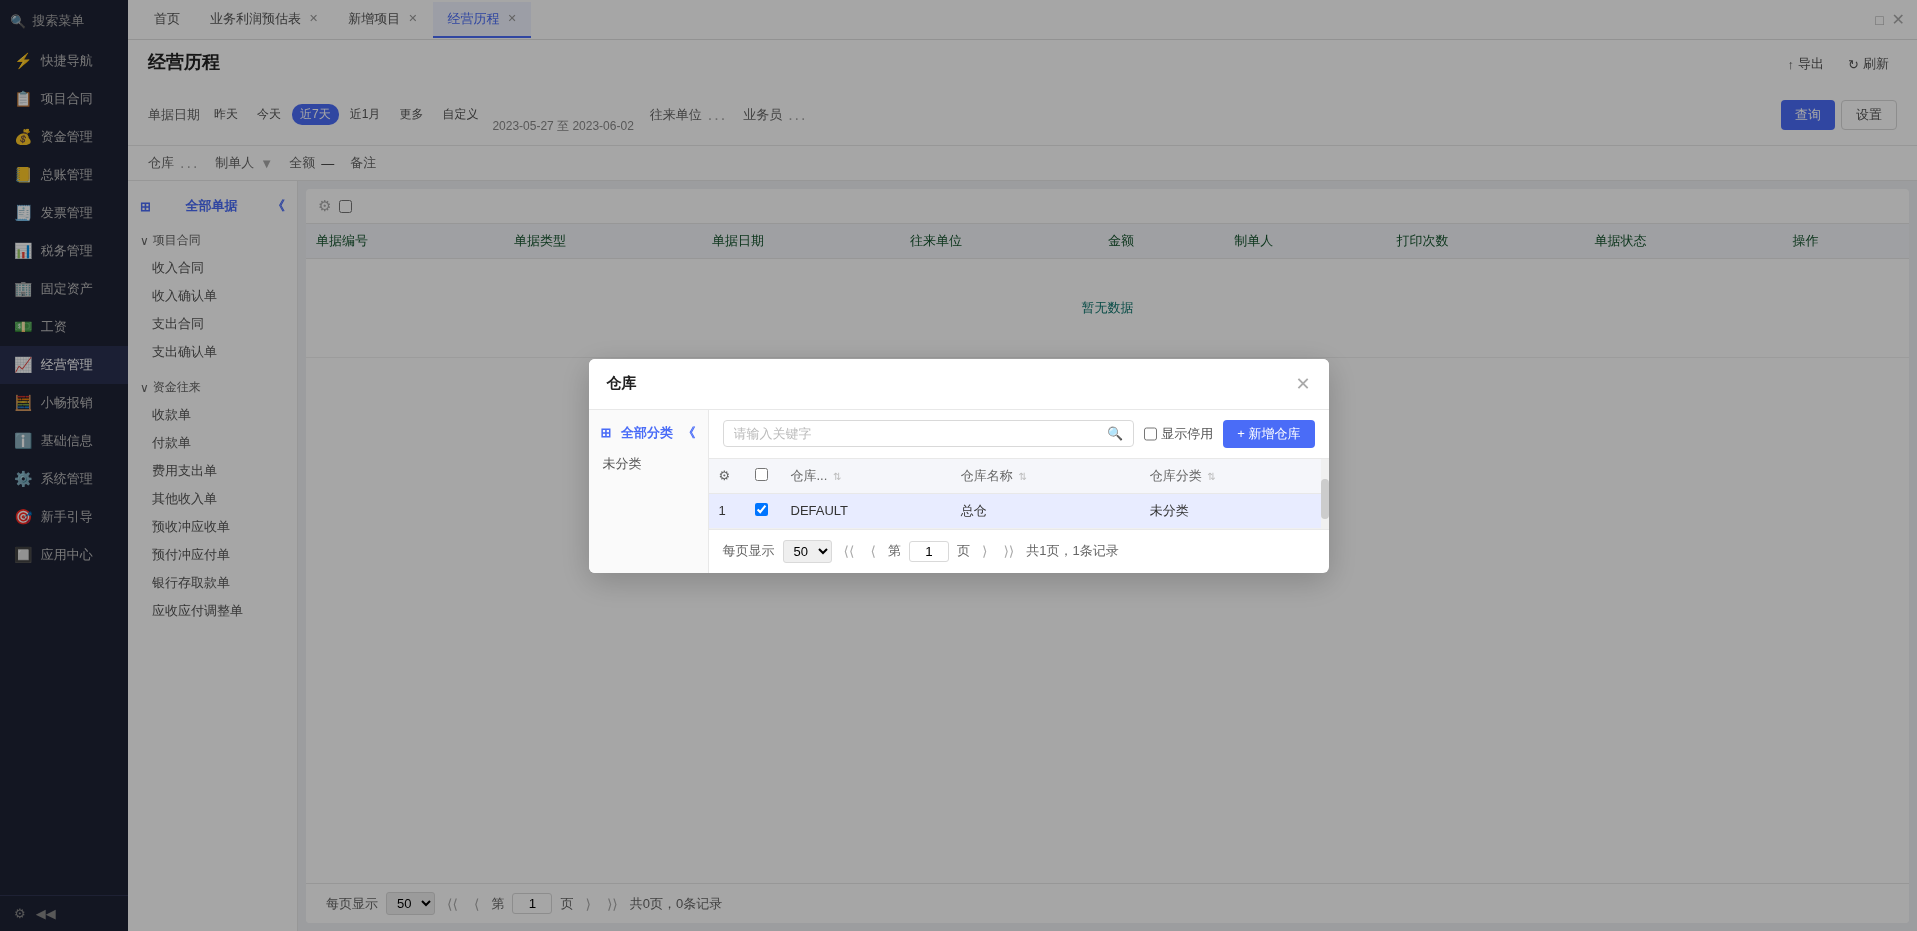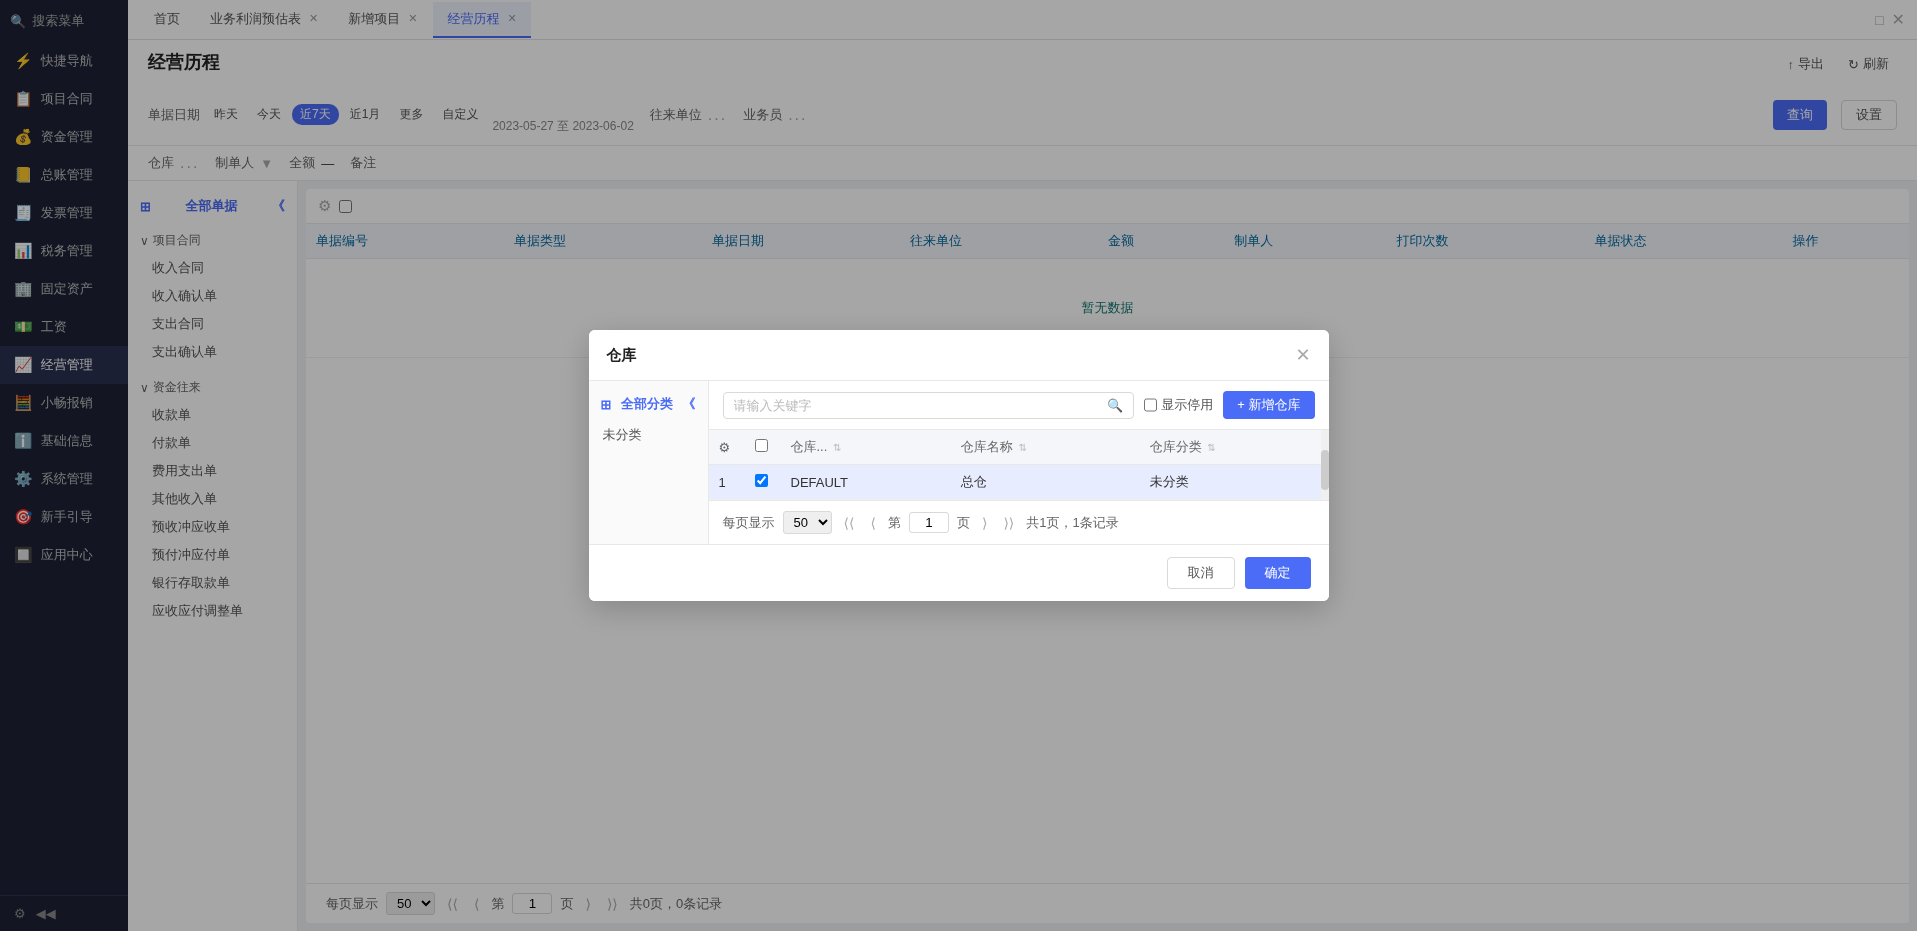--- a/index.html
+++ b/index.html
@@ -222,21 +222,21 @@
     table {
       width: 100%;
       border-collapse: collapse;
       font-size: 13px;
     }
     thead th {
       background: #f5f6fa;
       padding: 8px 10px;
       text-align: left;
       border-bottom: 1px solid #e8e8e8;
-      color: #0369a1;
+      color: #14532d;
       font-weight: normal;
       white-space: nowrap;
     }
     tbody td {
       padding: 8px 10px;
       border-bottom: 1px solid #f0f0f0;
       color: #333;
     }
     .no-data {
       text-align: center;
@@ -607,21 +607,21 @@
       <span class="date-range">2023-05-27 至 2023-06-02</span>
     </div>
     <div class="filter-group">
       <span class="filter-label">往来单位</span>
       <span class="filter-dots">...</span>
     </div>
     <div class="filter-group">
       <span class="filter-label">业务员</span>
       <span class="filter-dots">...</span>
     </div>
-    <div style="margin-left:auto; display:flex; gap:14px;">
+    <div style="margin-left:auto; display:flex; gap:6px;">
       <button class="btn-primary">查询</button>
       <button class="btn-default">设置</button>
     </div>
   </div>
 
   <div class="filter-bar2">
     <div class="filter-group">
       <span class="filter-label">仓库</span>
       <span class="filter-dots">...</span>
     </div>
@@ -797,18 +797,14 @@
           <span>第</span>
           <input type="text" class="page-input" value="1" style="">
           <span>页</span>
           <button class="page-btn">⟩</button>
           <button class="page-btn">⟩⟩</button>
           <span style="">共1页，1条记录</span>
         </div>
       </div>
     </div>
 
-    <div class="modal-actions">
-      <button class="btn-cancel">取消</button>
-      <button class="btn-confirm">确定</button>
-    </div>
   </div>
 </div>
 
 </body></html>

